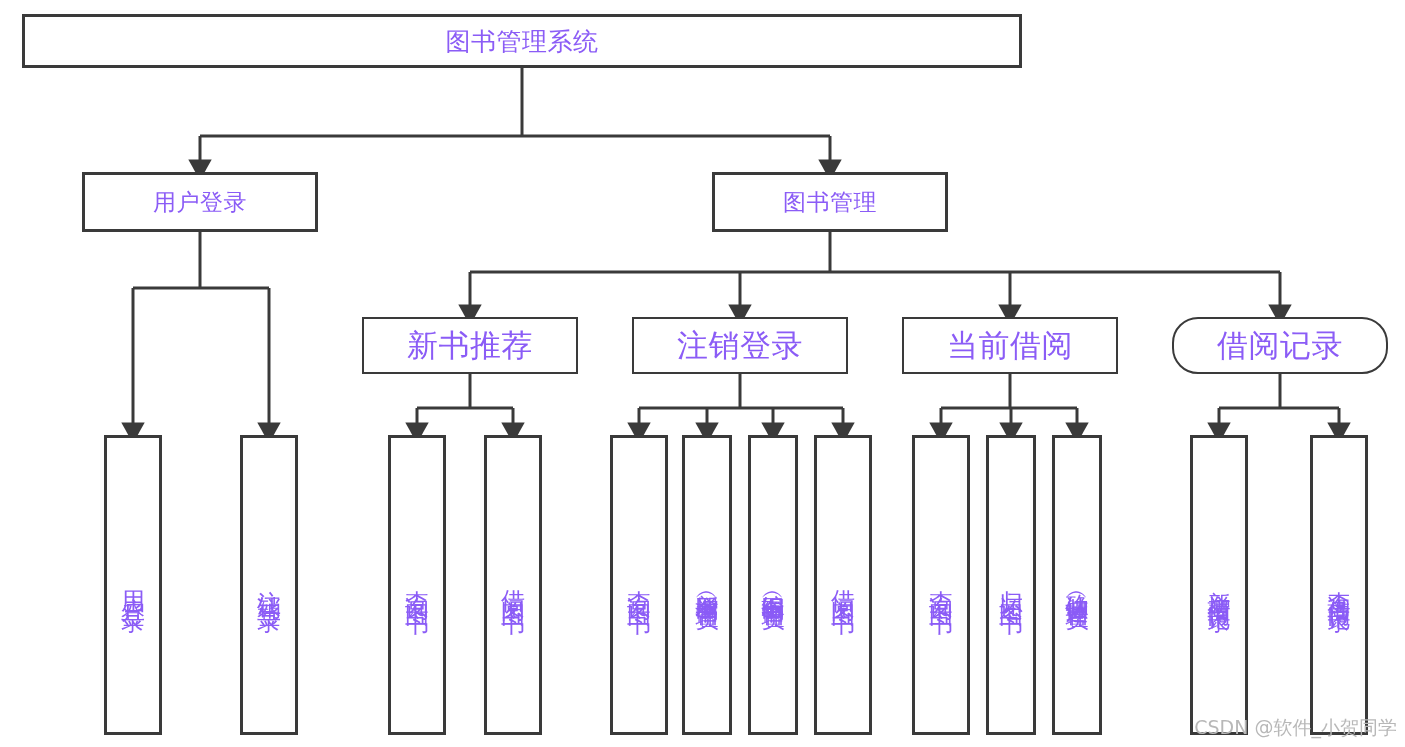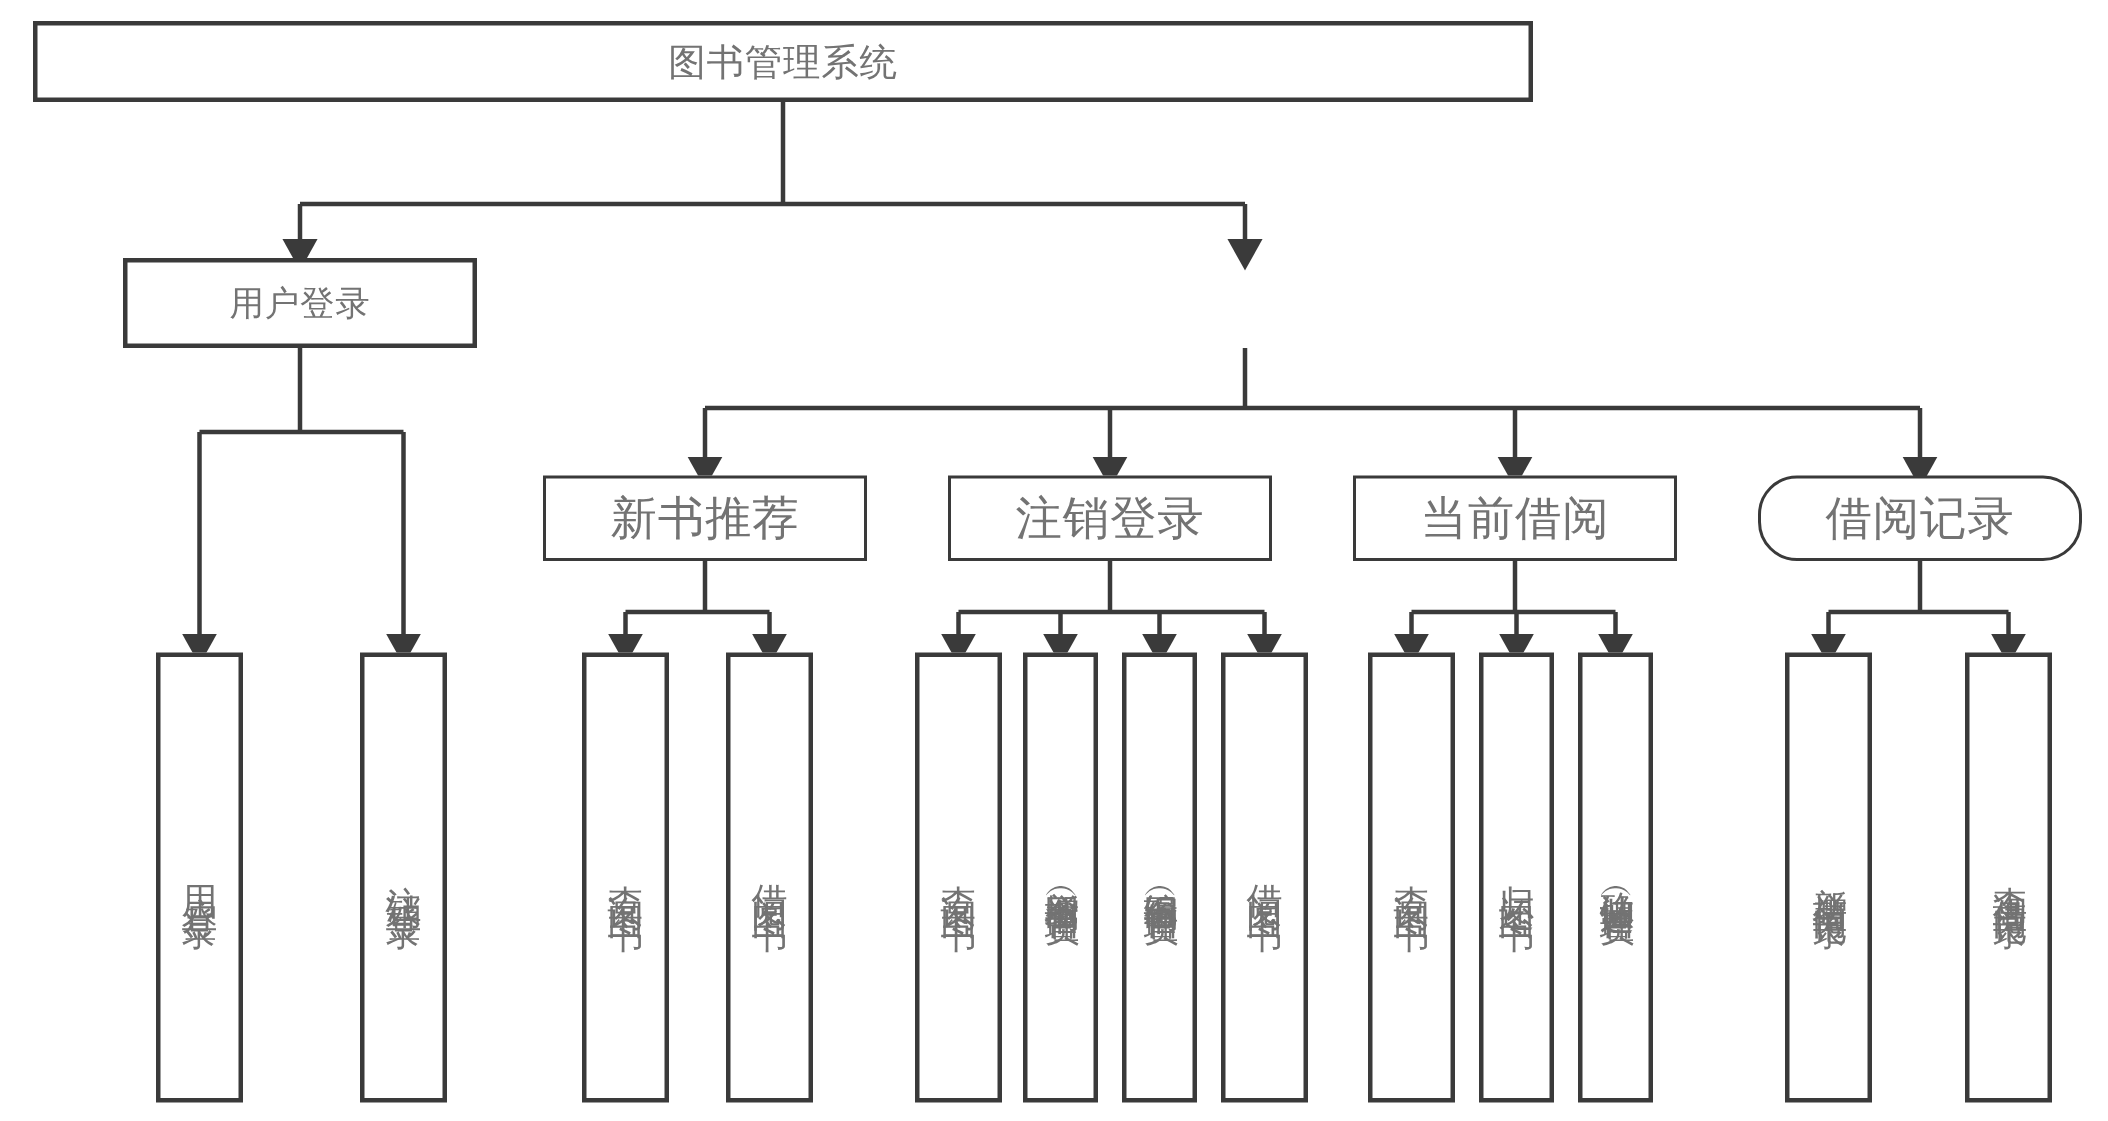--- a/index.html
+++ b/index.html
@@ -25,21 +25,21 @@
     height: 747px;
   }
   .node {
     position: absolute;
     box-sizing: border-box;
     border: 2px solid #3a3a3a;
     background: #ffffff;
     display: flex;
     align-items: center;
     justify-content: center;
-    color: #737373;
+    color: #8b5cf6;
     z-index: 2;
   }
   .node.lvl0 {
     border-width: 3px;
     font-size: 25px;
   }
   .node.lvl1 {
     border-width: 3px;
     font-size: 23px;
   }
@@ -122,20 +122,23 @@
   </svg>
 
   <div class="node lvl0" style="left:22px;top:14px;width:1000px;height:54px;">
     <span class="label">图书管理系统</span>
   </div>
 
   <div class="node lvl1" style="left:82px;top:172px;width:236px;height:60px;">
     <span class="label">用户登录</span>
   </div>
 
+  <div class="node lvl1" style="left:712px;top:172px;width:236px;height:60px;">
+    <span class="label">图书管理</span>
+  </div>
 
   <div class="node lvl2" style="left:362px;top:317px;width:216px;height:57px;">
     <span class="label">新书推荐</span>
   </div>
 
   <div class="node lvl2" style="left:632px;top:317px;width:216px;height:57px;">
     <span class="label">注销登录</span>
   </div>
 
   <div class="node lvl2" style="left:902px;top:317px;width:216px;height:57px;">
@@ -191,14 +194,15 @@
   </div>
 
   <div class="node leaf" style="left:1190px;top:435px;width:58px;height:300px;font-size:23px;">
     <span class="label" style="letter-spacing:4px;">新增借阅记录</span>
   </div>
 
   <div class="node leaf" style="left:1310px;top:435px;width:58px;height:300px;font-size:23px;">
     <span class="label" style="letter-spacing:4px;">查询借阅记录</span>
   </div>
 
+  <div class="watermark">CSDN @软件_小贺同学</div>
 
 </div>
 
 </body></html>

